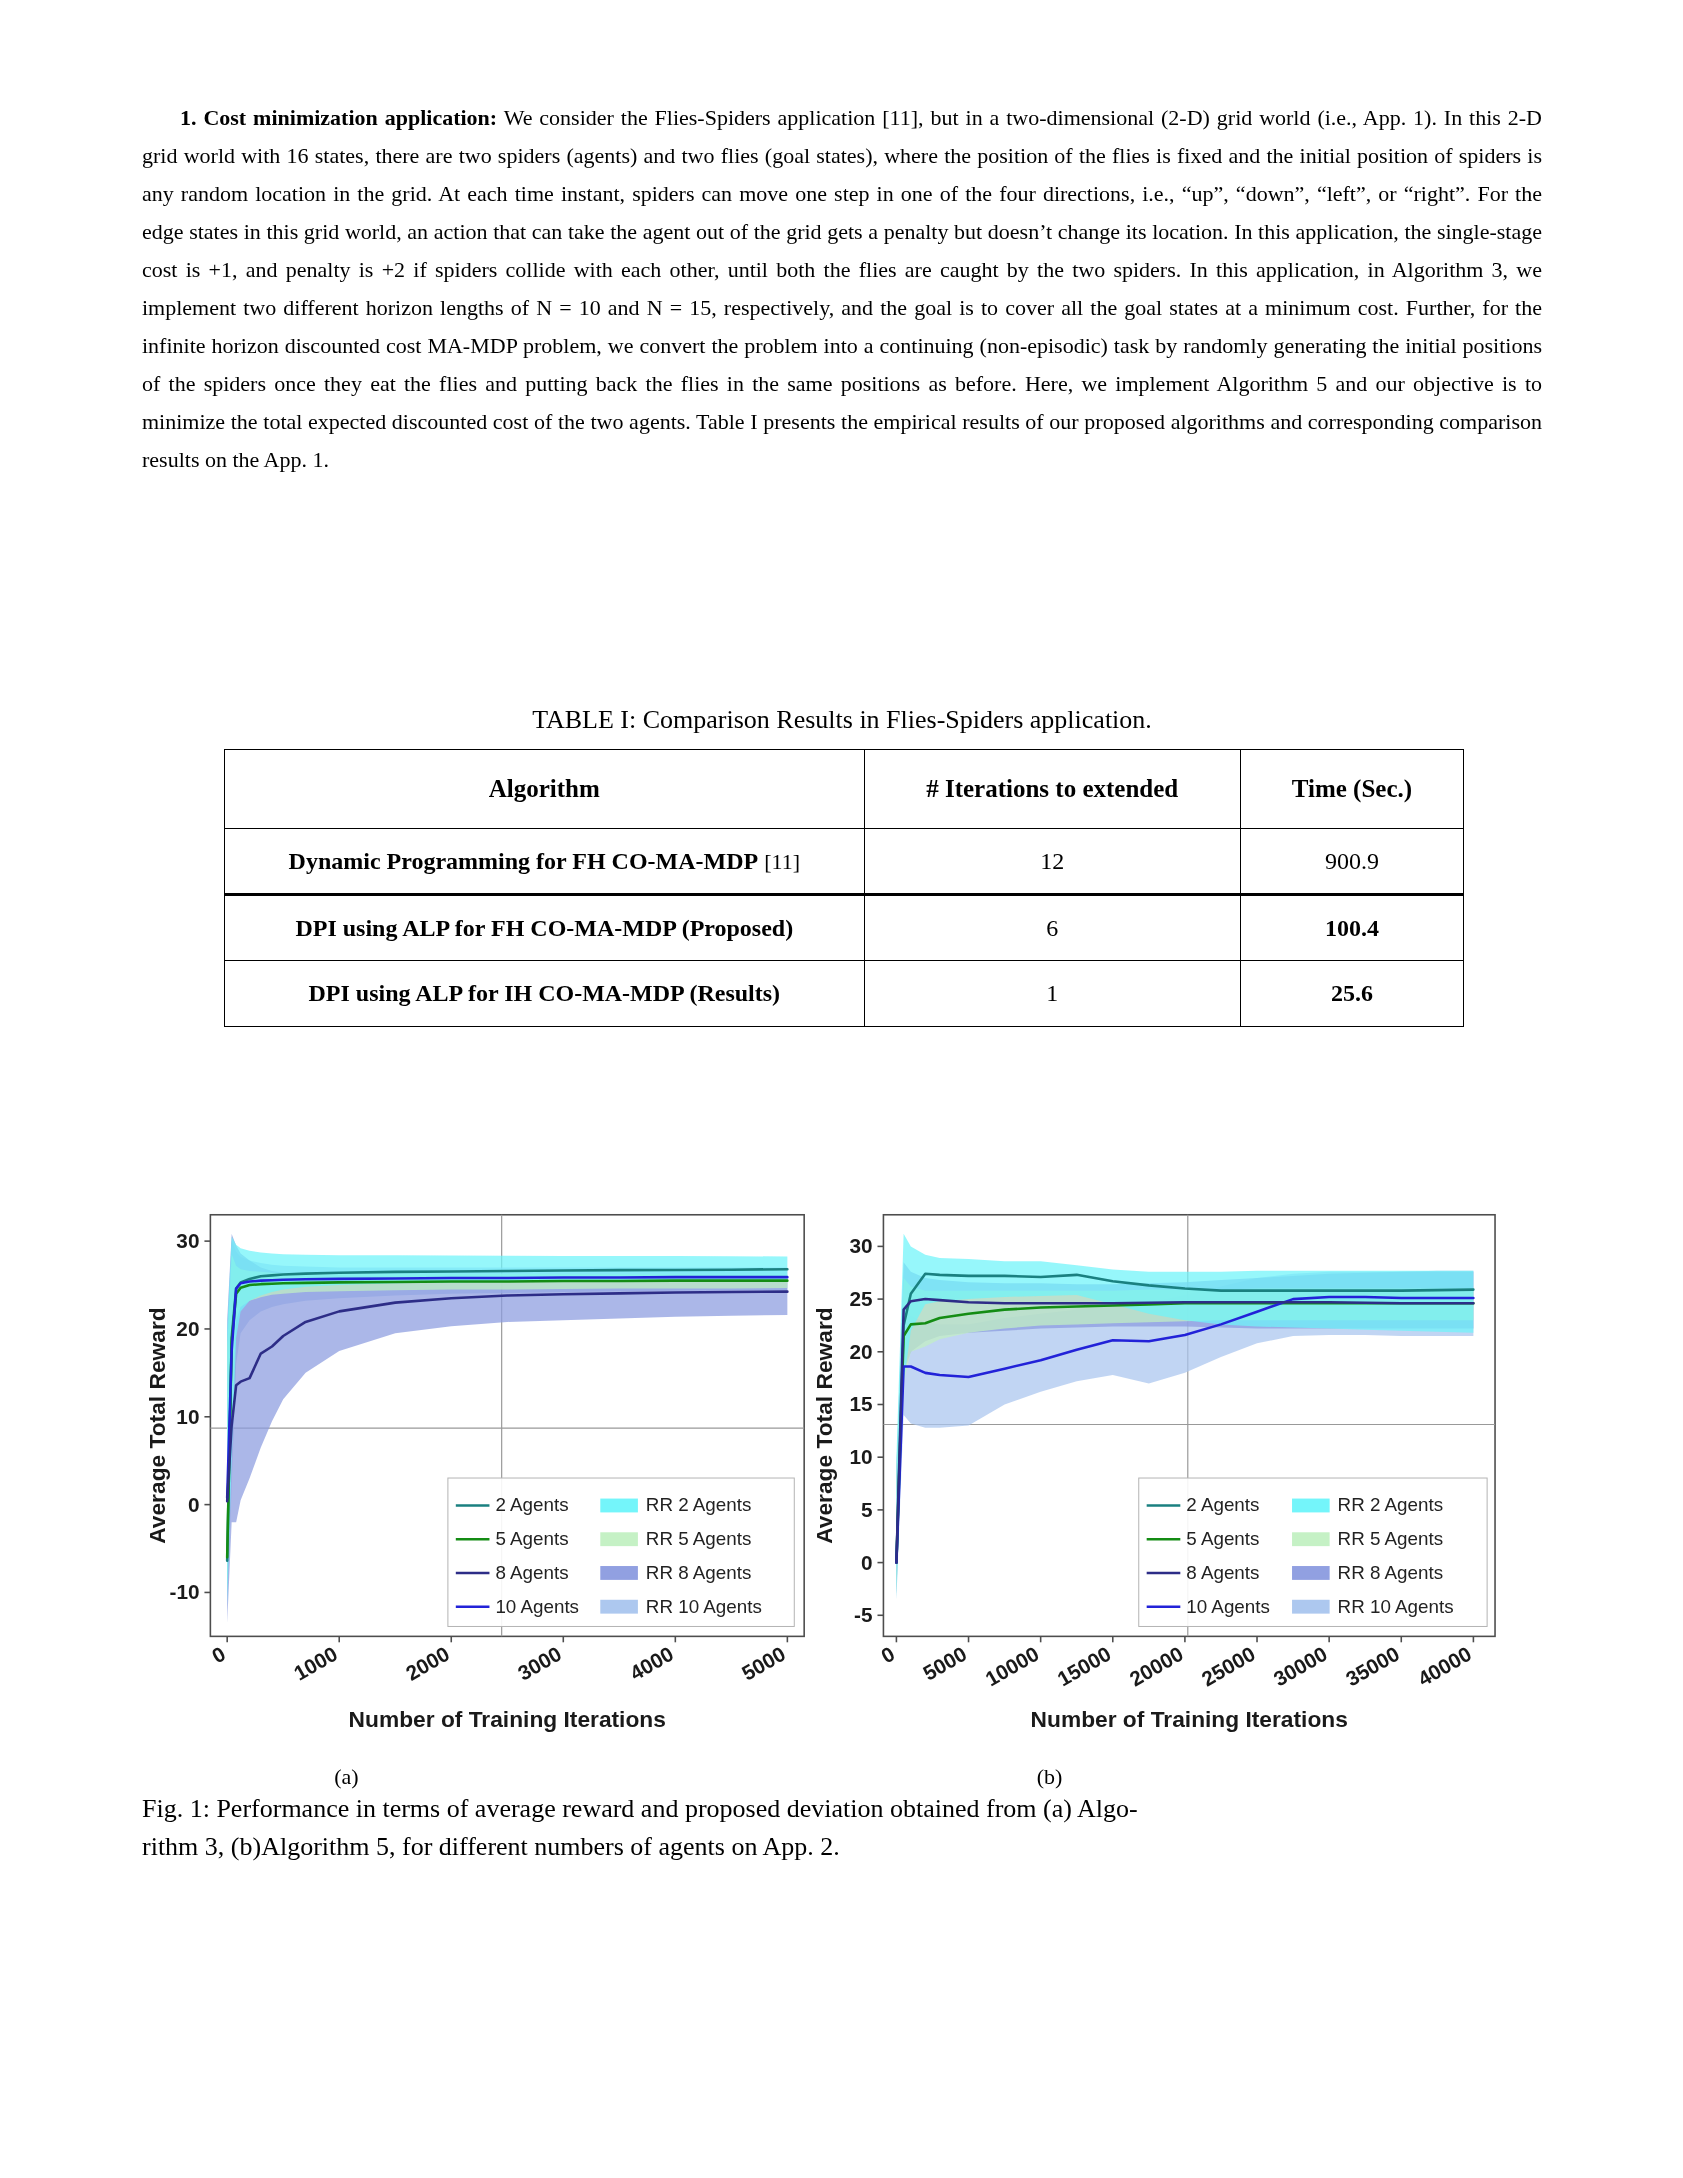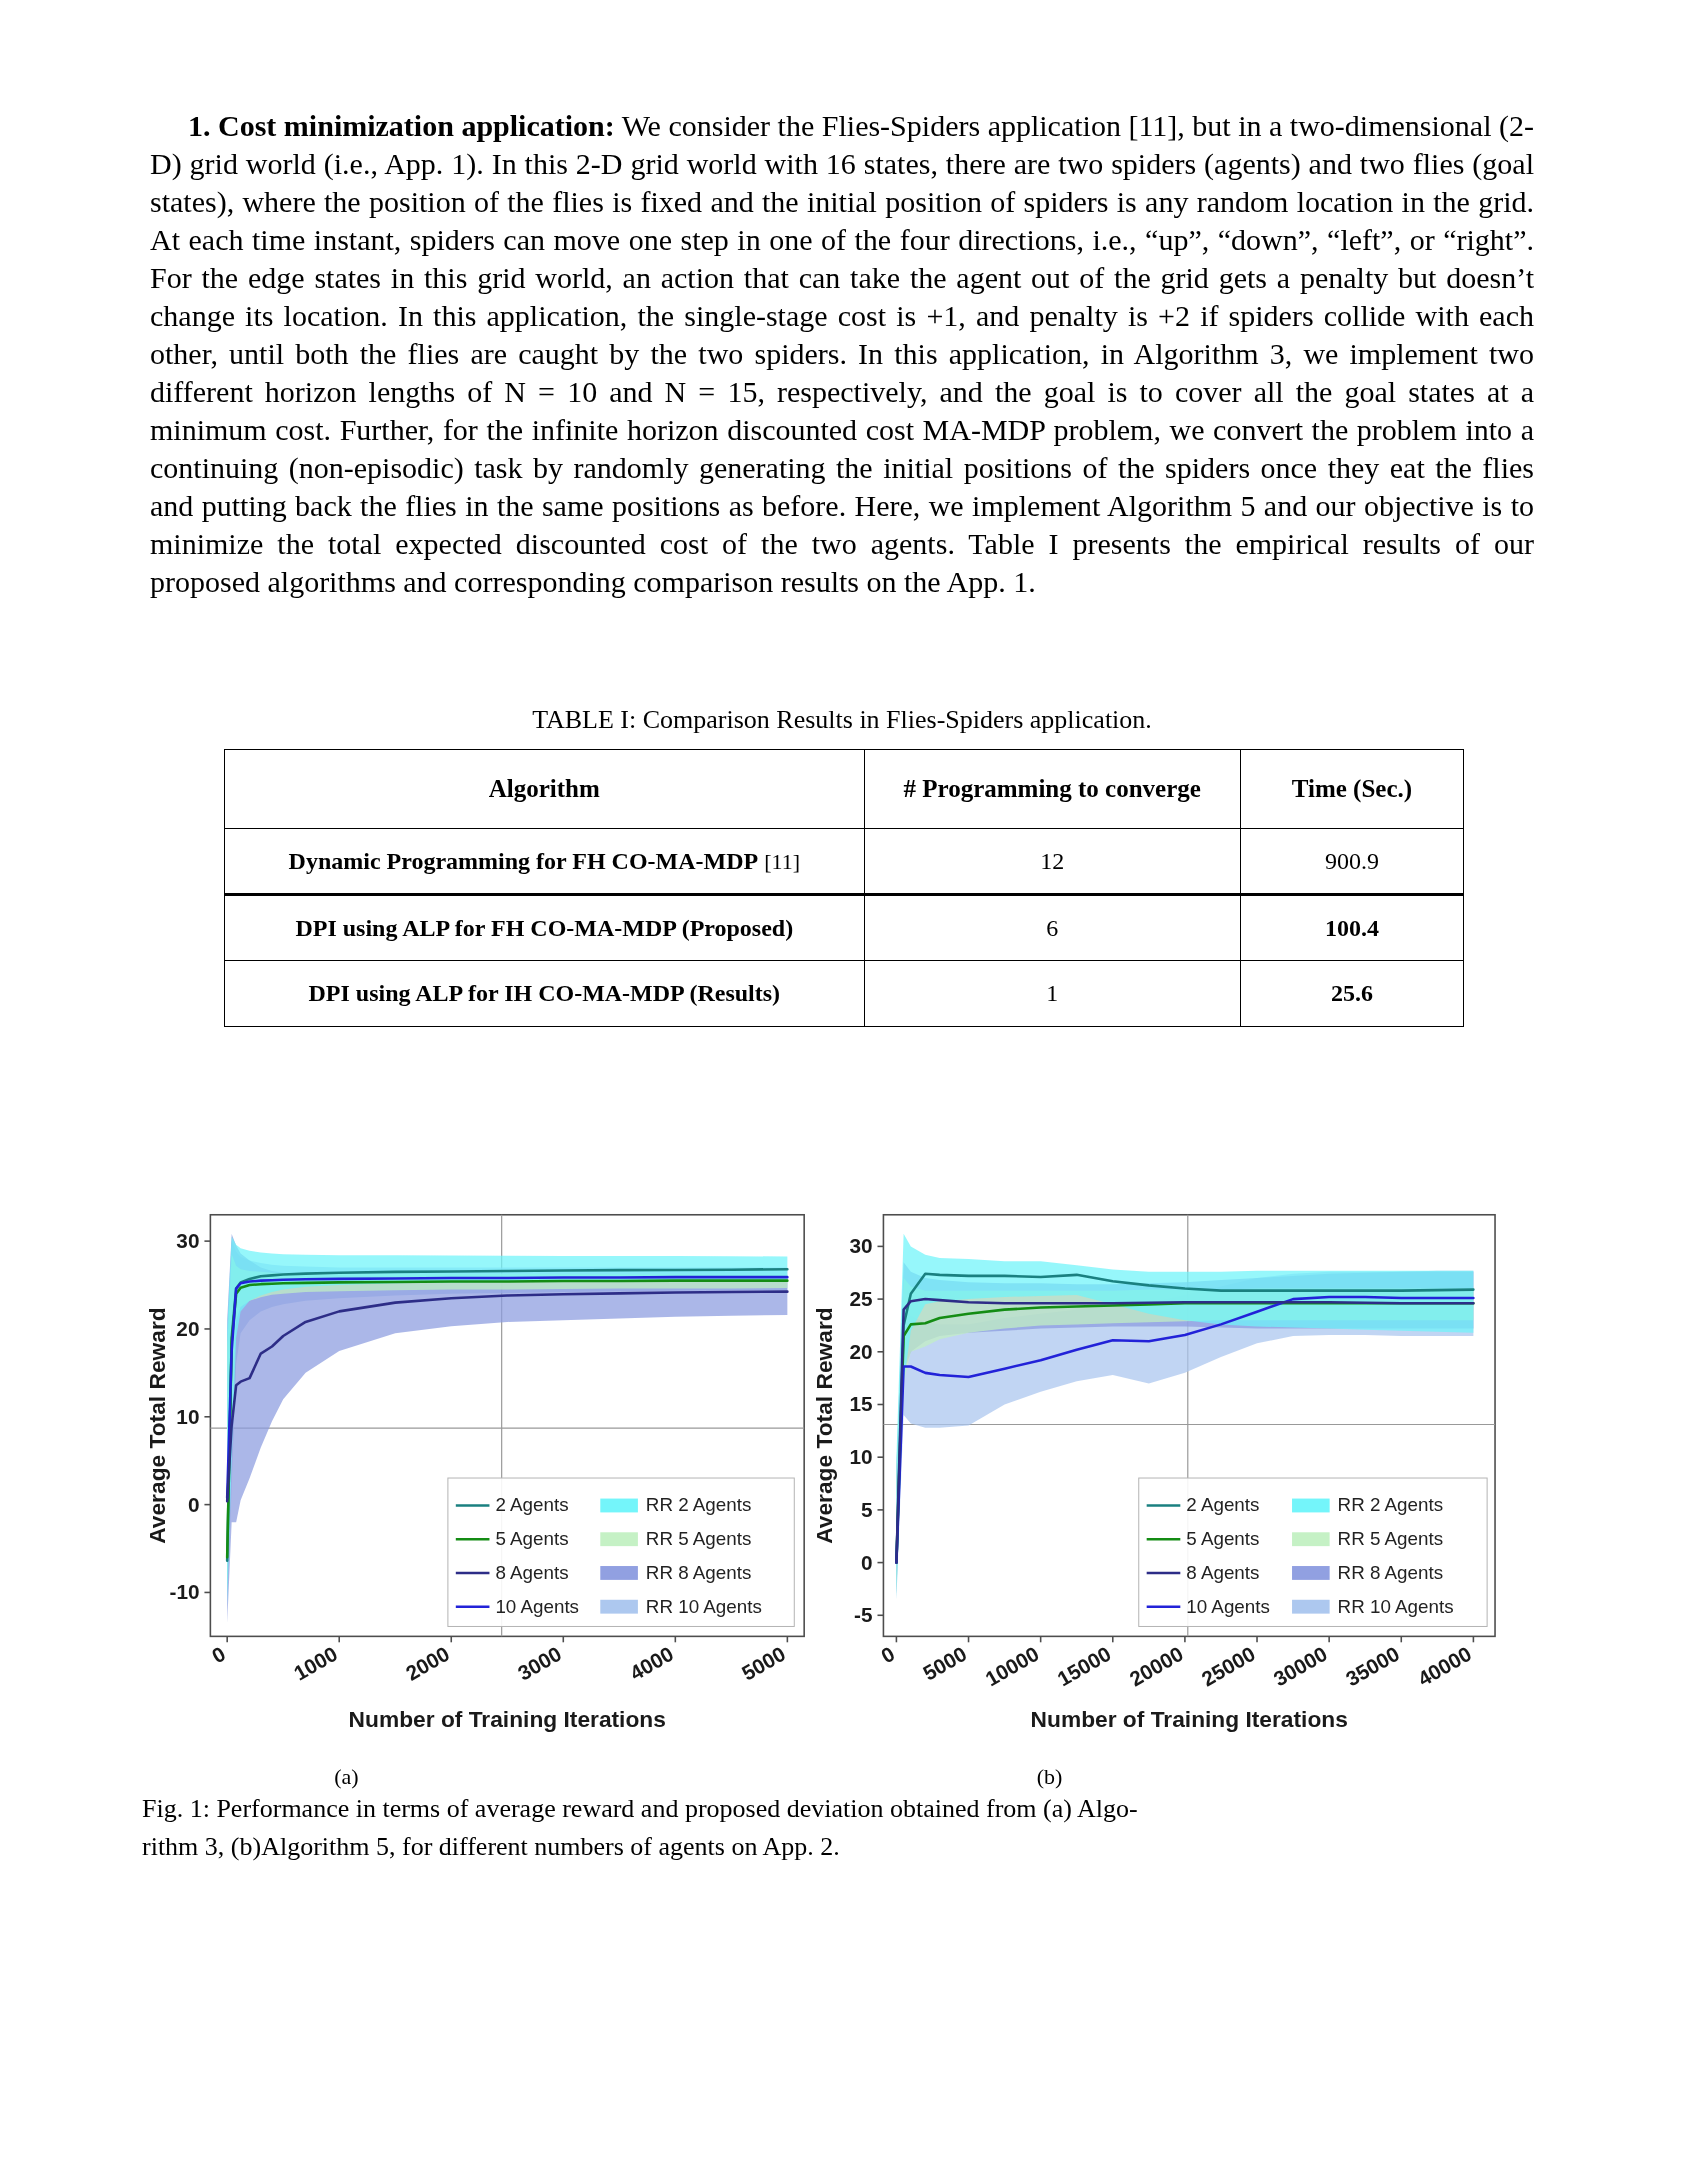--- a/index.html
+++ b/index.html
@@ -10,25 +10,25 @@
     color:#000000;
     position:relative;
     overflow:hidden;
   }
   .page { position:absolute; left:0; top:0; width:1683px; height:2178px; }
 
   
   .col { position:absolute; left:142px; width:1400px; }
   p.body {
     font-family:"Liberation Serif", serif;
-    font-size:30px;
+    font-size:22px;
     line-height:38px;
     text-align:justify;
     text-justify:inter-word;
-    margin:8px;
+    margin:0;
     hyphens:manual;
   }
   p.body.indent { text-indent:38px; }
   .b { font-weight:bold; }
 
   
   .table-caption {
     position:absolute; left:142px; width:1400px;
     text-align:center;
     font-size:26px;
@@ -105,21 +105,21 @@
 
   <table class="tbl" style="left:224px; top:749px; width:1240px;">
     <colgroup>
         <col class="c-alg">
         <col class="c-it">
         <col class="c-tm">
       </colgroup>
     <thead>
       <tr class="rowh">
         <th>Algorithm</th>
-        <th># Programming to converge</th>
+        <th># Iterations to extended</th>
         <th>Time (Sec.)</th>
       </tr>
     </thead>
     <tbody>
       <tr class="rowd">
         <td><span class="b">Dynamic Programming for FH CO-MA-MDP</span> <span class="cite">[11]</span></td>
         <td>12</td>
         <td>900.9</td>
       </tr>
       <tr class="rowd">

